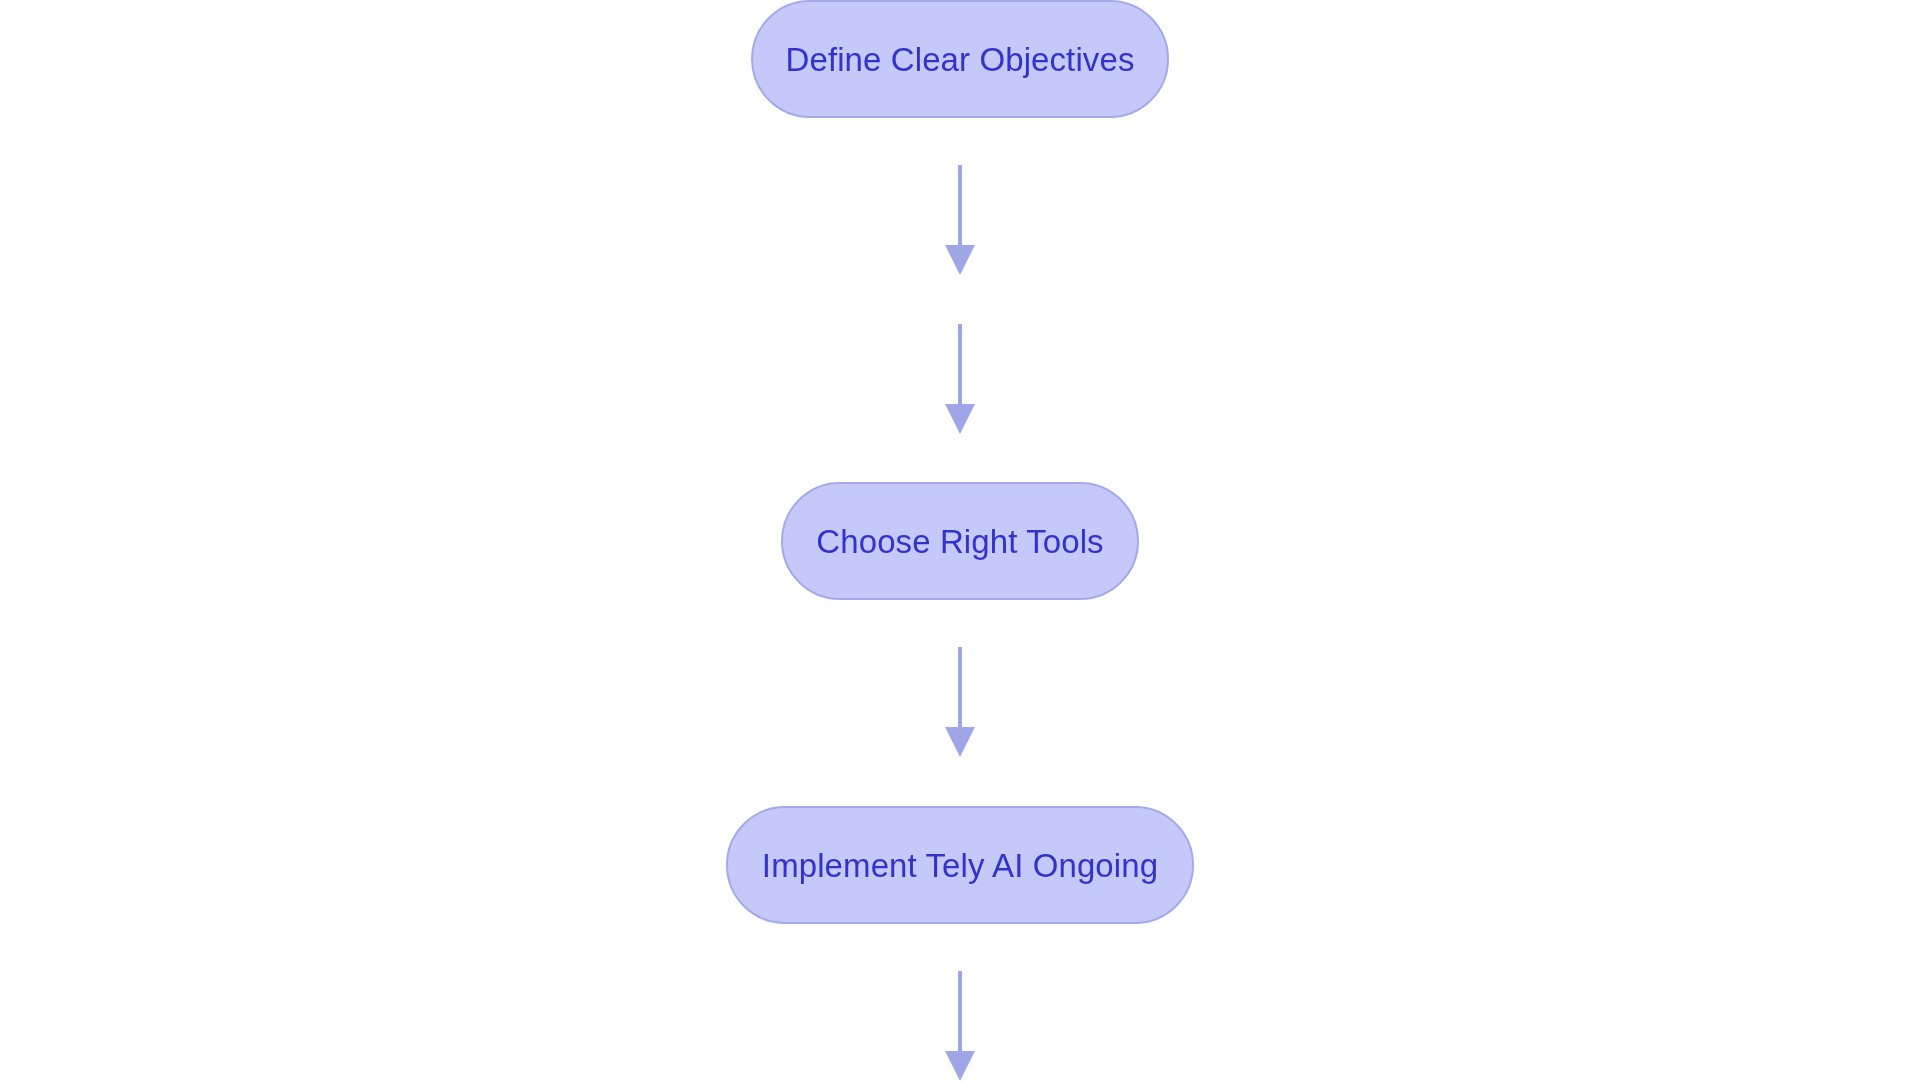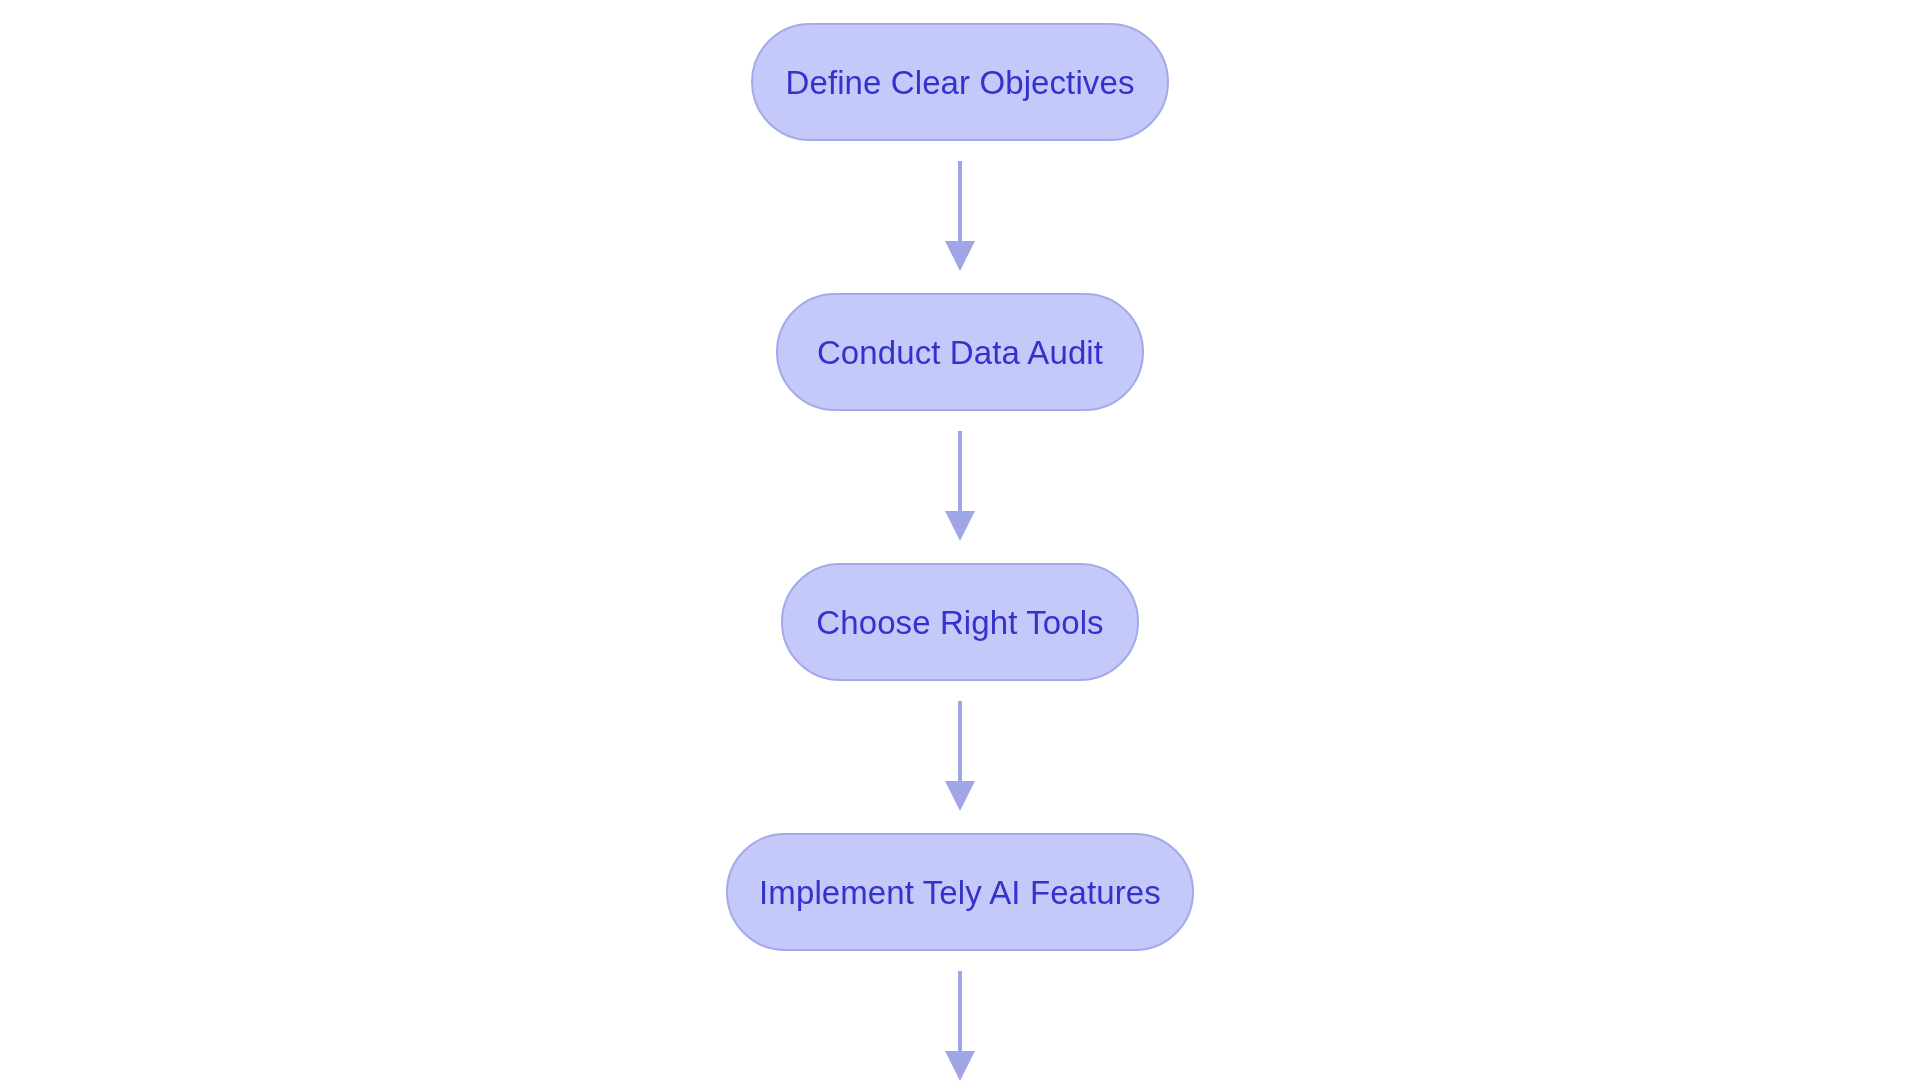--- a/index.html
+++ b/index.html
@@ -24,23 +24,22 @@
 
   .flow-column {
     position: absolute;
     left: 0;
     top: 0;
     width: 1920px;
     height: 1083px;
     display: flex;
     flex-direction: column;
     align-items: center;
-    justify-content: flex-end;
+    justify-content: space-between;
     box-sizing: border-box;
-    gap: 20px;
   }
 
   .node {
     box-sizing: border-box;
     height: 118px;
     border-radius: 59px;
     background: #c5c9fa;
     border: 2px solid #a3a9e9;
     color: #3333cc;
     display: flex;
@@ -90,44 +89,41 @@
       <span class="node-label">Define Clear Objectives</span>
     </div>
 
     <div class="connector">
       <svg viewBox="0 0 60 112" xmlns="http://www.w3.org/2000/svg" aria-hidden="true">
         <line x1="30" y1="0" x2="30" y2="88" stroke="#9fa6e8" stroke-width="4"></line>
         <polygon points="30,110 15,80 45,80" fill="#9fa6e8"></polygon>
       </svg>
     </div>
 
-    <div class="node n1">
-      <span class="node-label">Conduct Data Audit</span>
-    </div>
 
     <div class="connector">
       <svg viewBox="0 0 60 112" xmlns="http://www.w3.org/2000/svg" aria-hidden="true">
         <line x1="30" y1="0" x2="30" y2="88" stroke="#9fa6e8" stroke-width="4"></line>
         <polygon points="30,110 15,80 45,80" fill="#9fa6e8"></polygon>
       </svg>
     </div>
 
     <div class="node n2">
       <span class="node-label">Choose Right Tools</span>
     </div>
 
     <div class="connector">
       <svg viewBox="0 0 60 112" xmlns="http://www.w3.org/2000/svg" aria-hidden="true">
         <line x1="30" y1="0" x2="30" y2="88" stroke="#9fa6e8" stroke-width="4"></line>
         <polygon points="30,110 15,80 45,80" fill="#9fa6e8"></polygon>
       </svg>
     </div>
 
     <div class="node n3">
-      <span class="node-label">Implement Tely AI Features</span>
+      <span class="node-label">Implement Tely AI Ongoing</span>
     </div>
 
     <div class="connector">
       <svg viewBox="0 0 60 112" xmlns="http://www.w3.org/2000/svg" aria-hidden="true">
         <line x1="30" y1="0" x2="30" y2="88" stroke="#9fa6e8" stroke-width="4"></line>
         <polygon points="30,110 15,80 45,80" fill="#9fa6e8"></polygon>
       </svg>
     </div>
 
 

